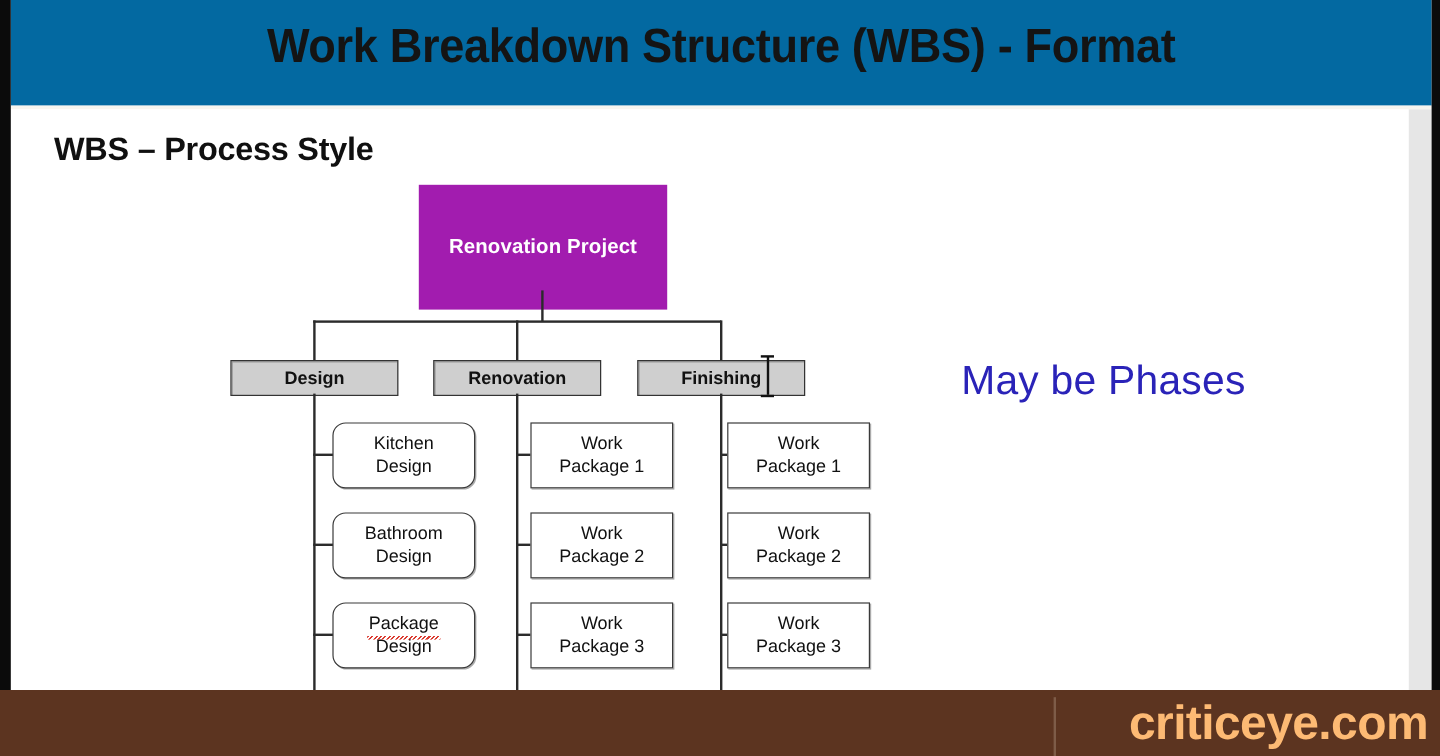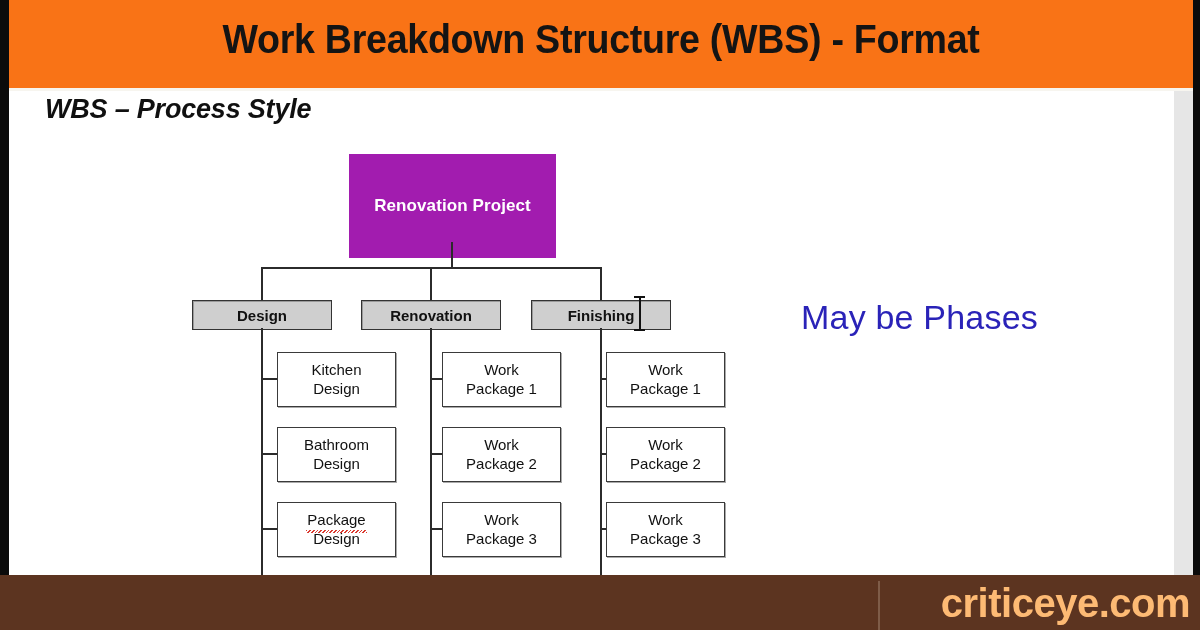--- a/index.html
+++ b/index.html
@@ -37,21 +37,21 @@
     background: #0b0b0b;
     z-index: 40;
   }
 
   
   .banner {
     position: absolute;
     left: 9px; top: 0;
     width: 1184px;
     height: 88px;
-    background: #f97316;
+    background: #0369a1;
     z-index: 20;
   }
   .banner-title {
     position: absolute;
     left: 0; right: 0;
     top: 17px;
     text-align: center;
     font-family: "Liberation Sans", sans-serif;
     font-size: 40px;
     font-weight: 700;
@@ -86,27 +86,26 @@
     left: 1174px; top: 91px;
     width: 19px; height: 484px;
     background: #e6e6e6;
     z-index: 11;
   }
 
   
   .wbs-style-label {
     position: absolute;
     left: 36px;
-    top: 3px;
+    top: 18px;
     font-size: 27px;
     font-weight: 700;
     color: #101010;
     white-space: nowrap;
     letter-spacing: -0.2px;
-    font-style: italic;
   }
   .wbs-orange-title {
     position: absolute;
     left: 391px;
     top: 12px;
     font-size: 37px;
     font-weight: 700;
     color: #f5a830;
     white-space: nowrap;
     letter-spacing: -0.6px;
@@ -175,21 +174,21 @@
     box-shadow: 1px 1px 0 #aaaaaa;
     color: #111111;
     font-size: 15px;
     font-weight: 400;
     line-height: 1.22;
     text-align: center;
     display: flex;
     align-items: center;
     justify-content: center;
   }
-  .leaf-col-0 { left: 268px; }
+  .leaf-col-0 { left: 268px; border-radius: 11px; }
   .leaf-col-1 { left: 433px; }
   .leaf-col-2 { left: 597px; }
   .leaf-row-0 { top: 261px; }
   .leaf-row-1 { top: 336px; }
   .leaf-row-2 { top: 411px; }
 
   .leaf-line { display: block; }
 
   
   .spell {

